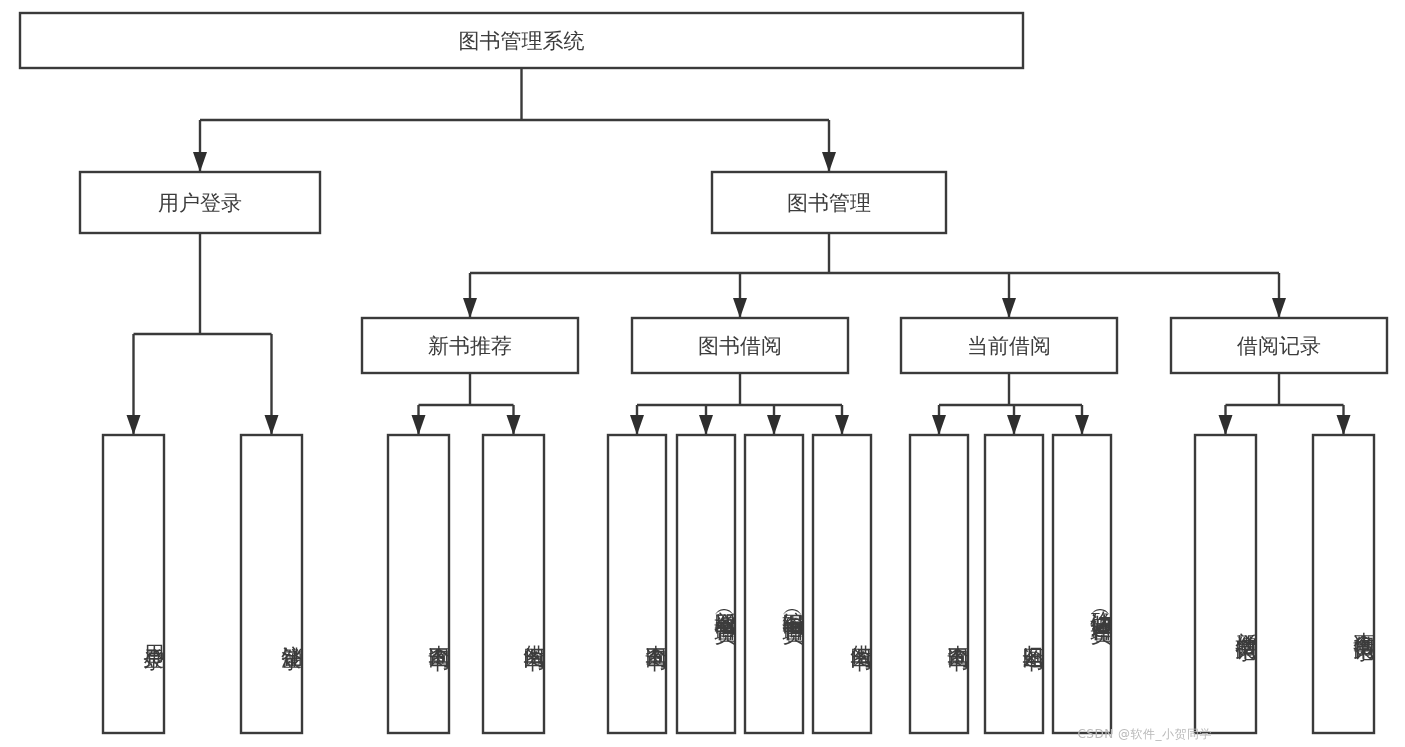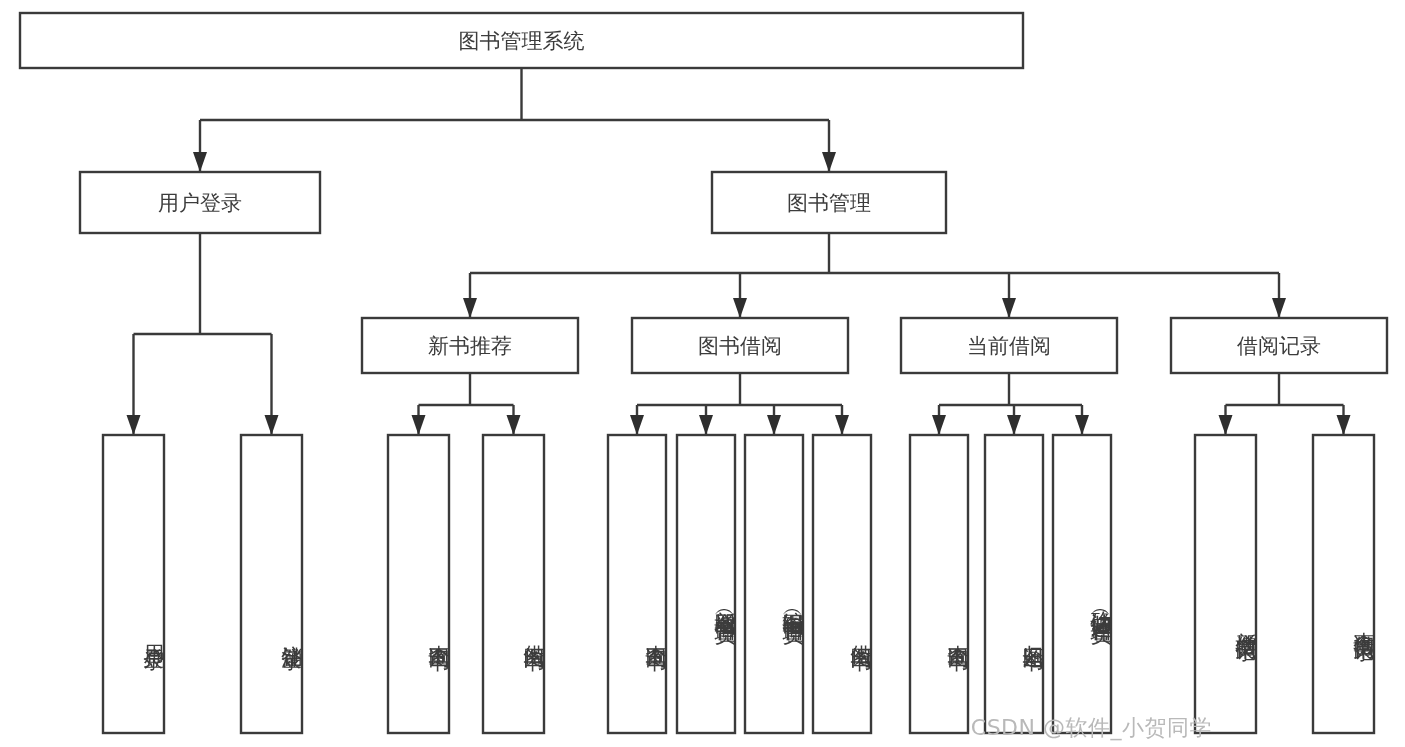--- a/index.html
+++ b/index.html
@@ -62,21 +62,21 @@
     display: flex;
     align-items: flex-start;
     justify-content: center;
     pointer-events: none;
   }
   #watermark {
     position: absolute;
     right: 8px;
     bottom: 4px;
     font-family: "DejaVu Sans", "Liberation Sans", sans-serif;
-    font-size: 22px;
+    font-size: 12px;
     color: #b9b9b9;
     white-space: nowrap;
     letter-spacing: 0.5px;
   }
 </style>
 </head>
 <body>
 
 <div id="diagram-root">
 

